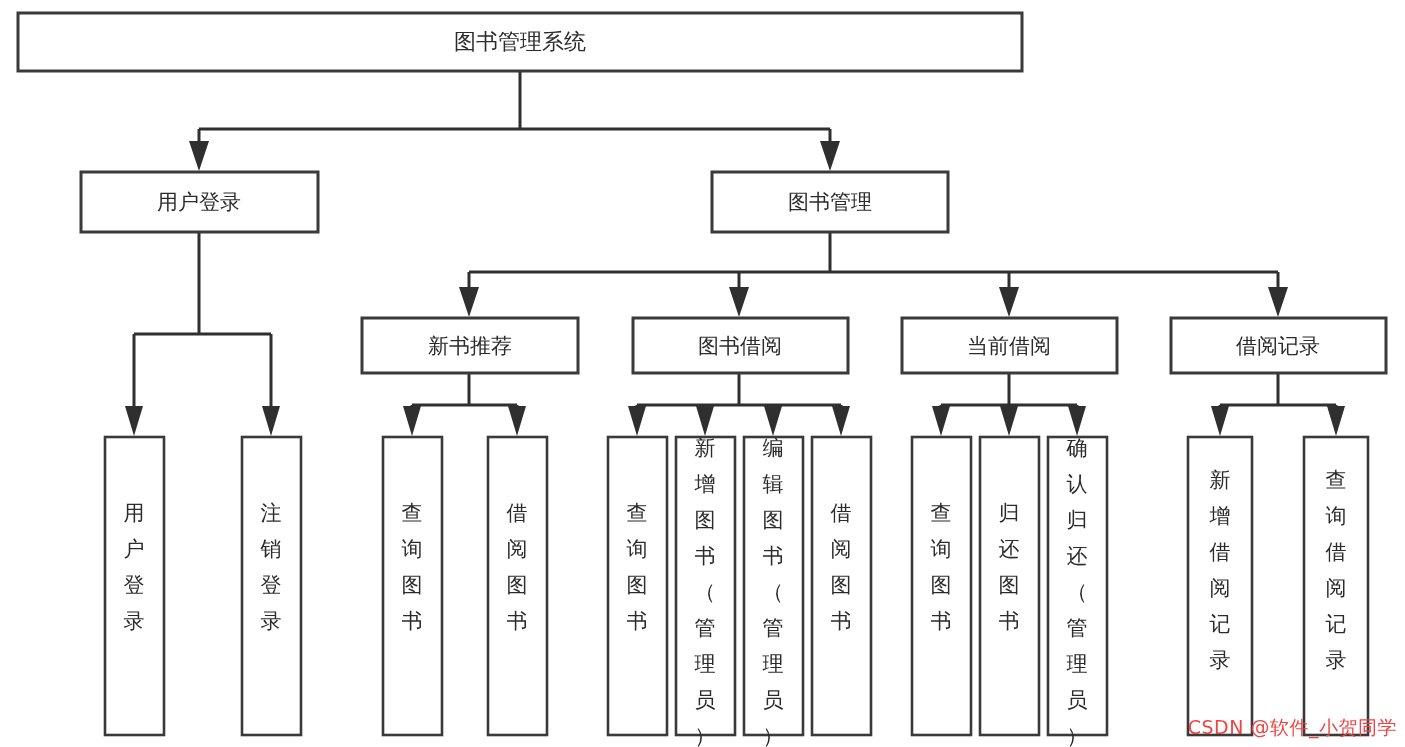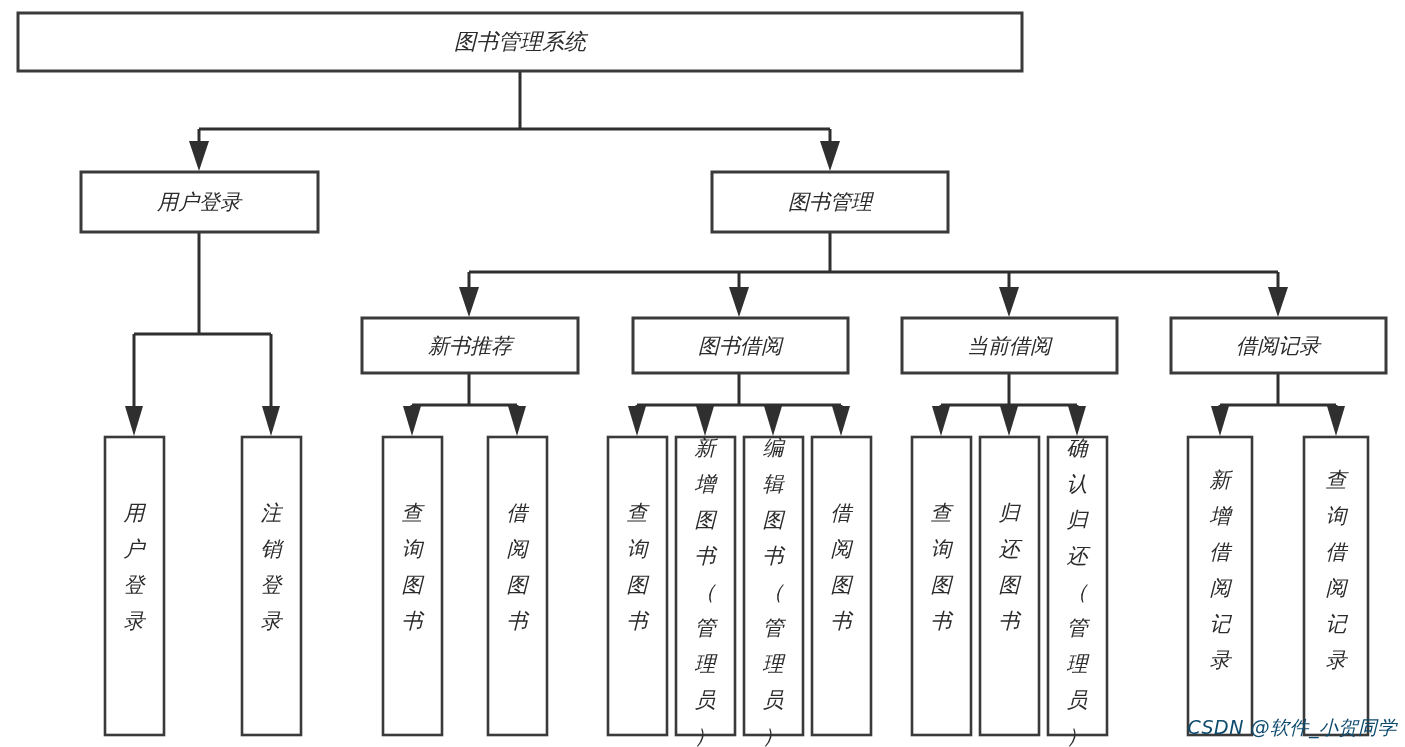--- a/index.html
+++ b/index.html
@@ -12,21 +12,20 @@
     width: 1405px;
     height: 747px;
     font-family: "DejaVu Sans", "Liberation Sans", sans-serif;
     overflow: hidden;
     position: relative;
   }
   #diagram-root {
     position: relative;
     width: 1405px;
     height: 747px;
-    font-style: italic;
   }
   svg#flowchart {
     display: block;
     width: 1405px;
     height: 747px;
   }
   .node-box {
     fill: #ffffff;
     stroke: #3a3a3a;
     stroke-width: 3;
@@ -60,21 +59,21 @@
     fill: #2b2b2b;
     font-size: 21px;
     text-anchor: middle;
   }
   .watermark {
     position: absolute;
     right: 8px;
     bottom: 6px;
     font-family: "DejaVu Sans", "Liberation Sans", sans-serif;
     font-size: 19px;
-    color: #0c4a6e;
+    color: #ef4444;
     letter-spacing: 0.5px;
     white-space: nowrap;
     user-select: none;
   }
 </style>
 </head>
 <body>
 
 <div id="diagram-root">
 

